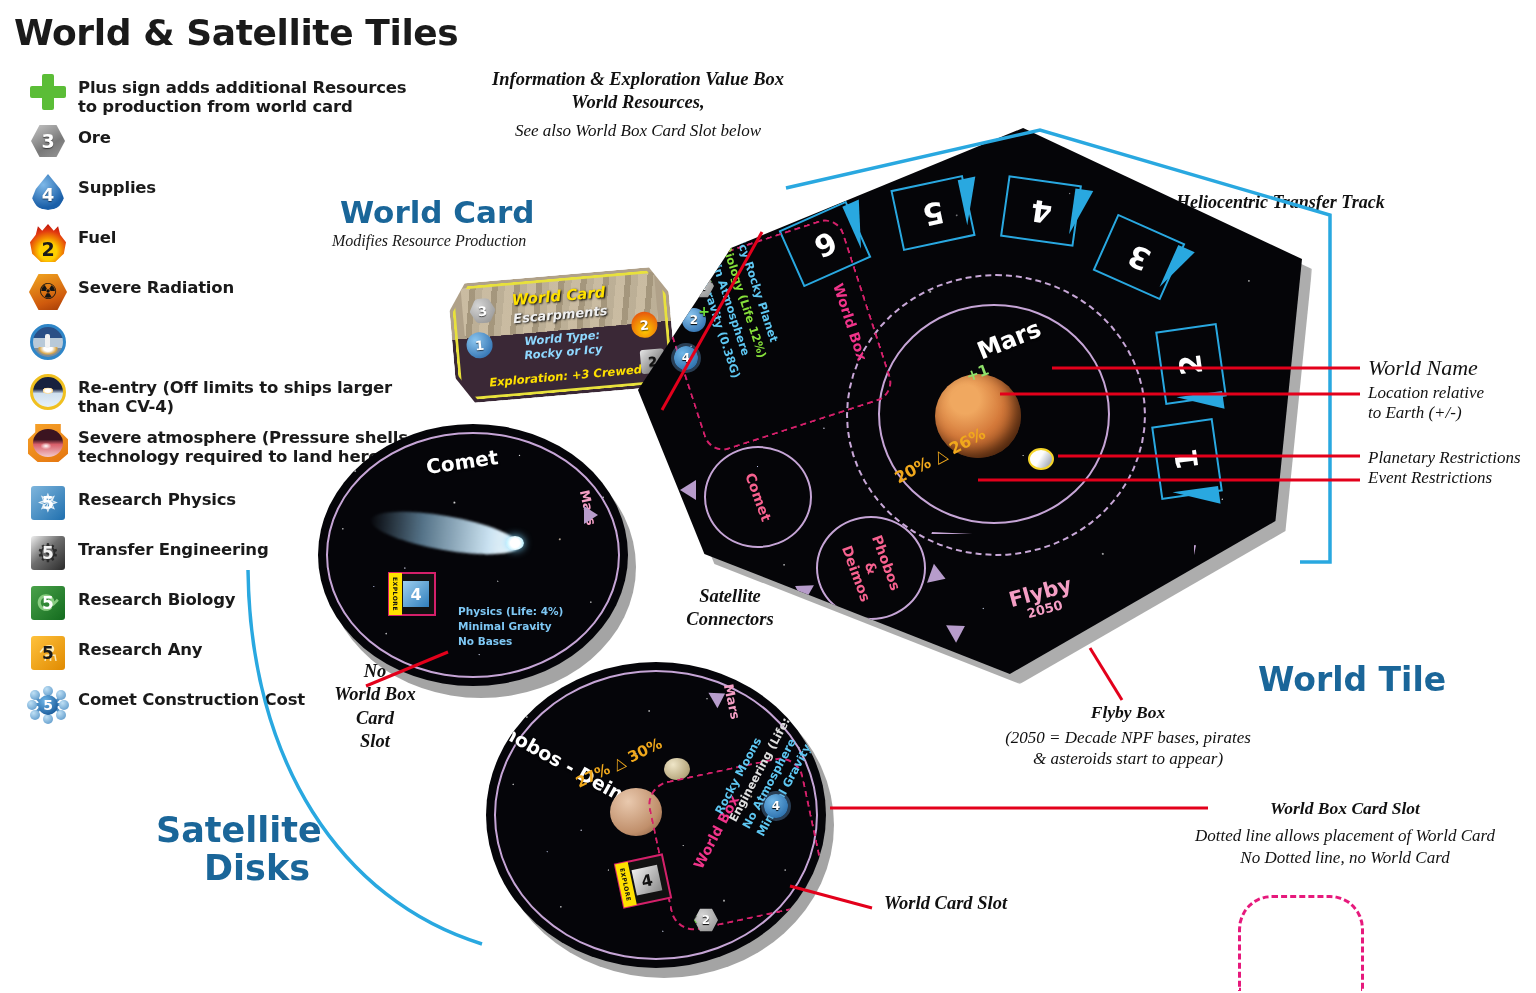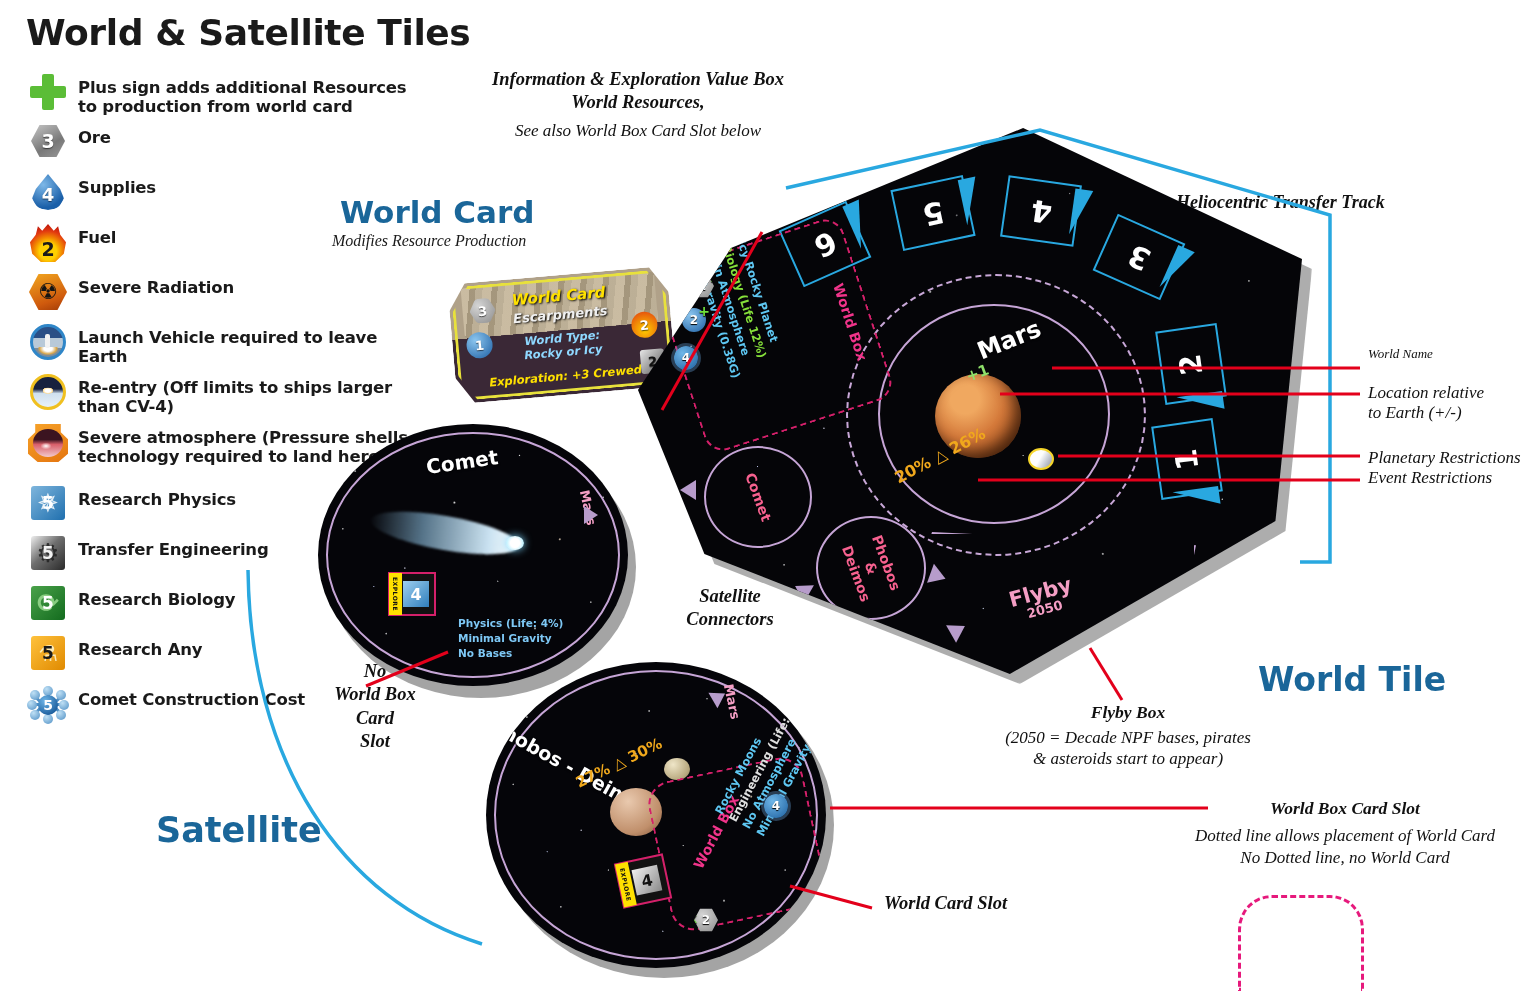--- a/index.html
+++ b/index.html
@@ -7,21 +7,21 @@
   body {
     width:1536px; height:993px; position:relative; overflow:hidden;
     background:#ffffff;
     font-family:"Liberation Sans", sans-serif;
     color:#1a1a1a;
   }
   .abs { position:absolute; }
 
   
   #page-title {
-    left:26px; top:12px; font-size:36px; font-weight:bold; letter-spacing:-0.4px;
+    left:14px; top:12px; font-size:36px; font-weight:bold; letter-spacing:-0.4px;
     font-family:"DejaVu Sans", sans-serif;
   }
 
   
   #legend { left:18px; top:72px; width:400px; }
   .legend-row { display:flex; align-items:flex-start; margin-bottom:4px; min-height:46px; }
   .legend-icon { width:60px; flex:0 0 60px; display:flex; align-items:center; justify-content:center; padding-top:2px; }
   .legend-label { font-size:16.5px; font-weight:bold; line-height:1.18; padding-top:6px;
                   font-family:"DejaVu Sans", sans-serif; letter-spacing:-0.2px;}
 
@@ -123,21 +123,21 @@
   .ann {
     font-family:"Liberation Serif", serif; font-style:italic; font-weight:bold;
     font-size:17.5px; color:#111; line-height:1.22;
   }
   .ann.reg { font-weight:normal; }
   .ann.center { text-align:center; }
 
   #ann-world-resources { left:438px; top:68px; width:400px; text-align:center; font-size:18.5px; }
   #ann-world-resources .sub { font-weight:normal; font-size:17px; margin-top:8px; }
   #ann-helio { left:1176px; top:192px; font-size:18px; }
-  #ann-world-name { left:1368px; top:346px; font-size:13px; }
+  #ann-world-name { left:1368px; top:355px; font-size:22px; }
   #ann-location { left:1368px; top:383px; font-size:17px; line-height:1.2;}
   #ann-restrictions { left:1368px; top:448px; font-size:17px; line-height:1.2;}
   #ann-satconn { left:640px; top:585px; width:180px; text-align:center; font-size:18.5px; line-height:1.22;}
   #ann-noworldbox { left:315px; top:660px; width:120px; text-align:center; font-size:18.5px; line-height:1.26;}
   #ann-flyby { left:978px; top:702px; width:300px; text-align:center; }
   #ann-flyby .sub { font-weight:normal; font-size:17px; margin-top:5px; }
   #ann-wbcs { left:1150px; top:798px; width:390px; text-align:center; }
   #ann-wbcs .sub { font-weight:normal; font-size:17px; margin-top:6px; line-height:1.3;}
   #ann-wcs { left:884px; top:892px; font-size:18.5px; }
 
@@ -334,21 +334,20 @@
           <span class="tref">☢</span>
         </span>
       </div>
     <div class="legend-label">Severe Radiation</div>
   </div>
 
   <div class="legend-row">
     <div class="legend-icon">
         <span class="circ-ico launch-ico"></span>
       </div>
-    <div class="legend-label">Launch Vehicle required to leave Earth</div>
   </div>
 
   <div class="legend-row">
     <div class="legend-icon">
         <span class="circ-ico reentry-ico"></span>
       </div>
     <div class="legend-label">Re-entry (Off limits to ships larger than CV-4)</div>
   </div>
 
   <div class="legend-row" style="min-height:58px">
@@ -425,20 +424,21 @@
       </span>
     </div>
     <div class="legend-label">Comet Construction Cost</div>
   </div>
 </div>
 
 <div class="abs blue-head" id="world-card-heading">World Card</div>
 <div class="abs" id="world-card-sub">Modifies Resource Production</div>
 <div class="abs blue-head" id="satellite-disks-heading">
   <div style="margin-left:0">Satellite</div>
+    <div style="margin-left:48px">Disks</div>
 </div>
 <div class="abs blue-head" id="world-tile-heading">World Tile</div>
 
 <div class="abs ann center" id="ann-world-resources">
   <div>Information &amp; Exploration Value Box</div>
   <div>World Resources,</div>
   <div class="sub">See also World Box Card Slot below</div>
 </div>
 
 <div class="abs ann" id="ann-helio">Heliocentric Transfer Track</div>
@@ -580,21 +580,21 @@
 
     <div class="disk-title" style="left:108px; top:26px; font-size:20px; transform:rotate(-8deg);">Comet</div>
     <div class="disk-mars" style="left:252px; top:76px; transform:rotate(78deg);">Mars</div>
     <div class="sat-arrow" style="left:266px; top:82px; border-width:9px 0 9px 14px; border-color:transparent transparent transparent #b79ccb;"></div>
 
     <div class="explore-badge" style="left:70px; top:148px; width:48px; height:44px;">
       <span class="tag">EXPLORE</span>
       <span class="val" style="background:linear-gradient(135deg,#9ed0f0,#2f7ebc); color:#fff;">4</span>
     </div>
 
-    <div class="disk-info" style="left:140px; top:192px;">
+    <div class="disk-info" style="left:140px; top:180px;">
       <div>Physics (Life: 4%)</div>
       <div>Minimal Gravity</div>
       <div>No Bases</div>
     </div>
   </div>
 </div>
 
 <div class="disk-wrap" id="pd-disk-wrap">
   <div class="disk-shadow" style="left:8px; top:10px; width:340px; height:306px;"></div>
   <div class="disk" style="left:0; top:0; width:340px; height:306px;">

